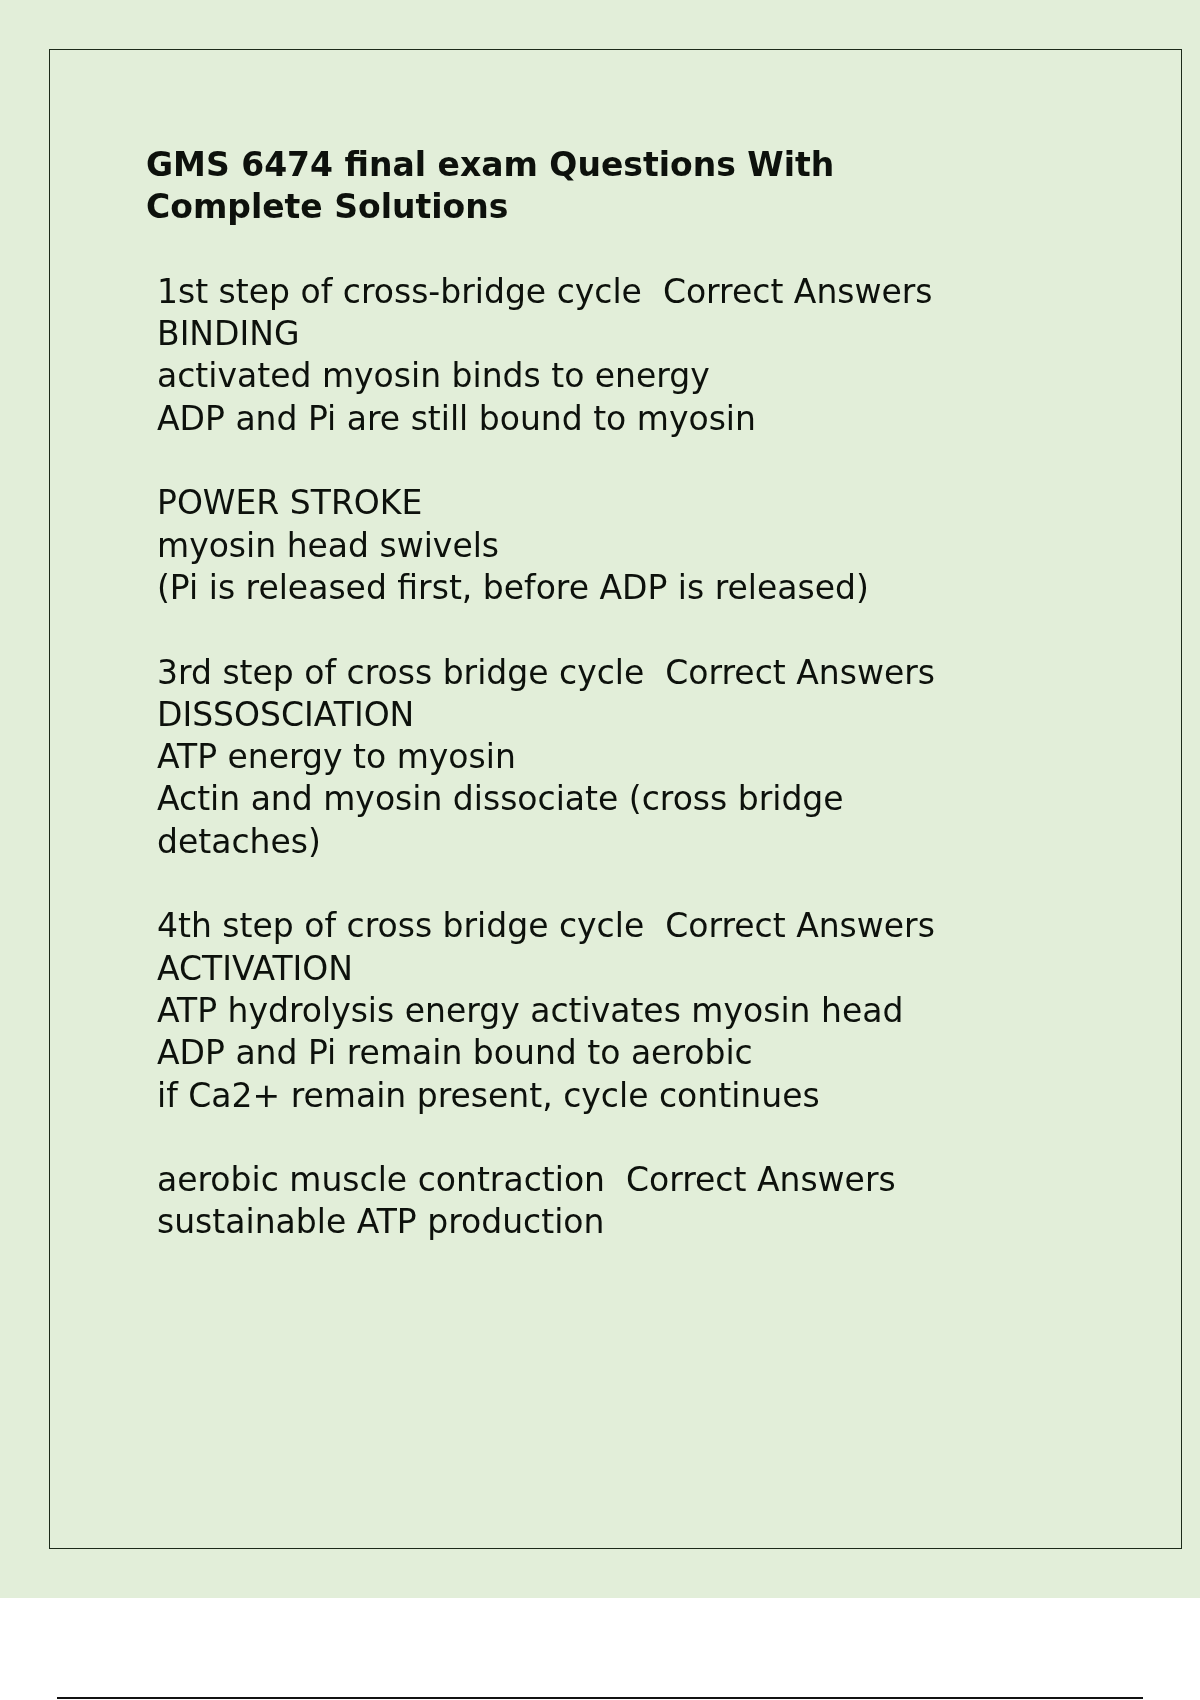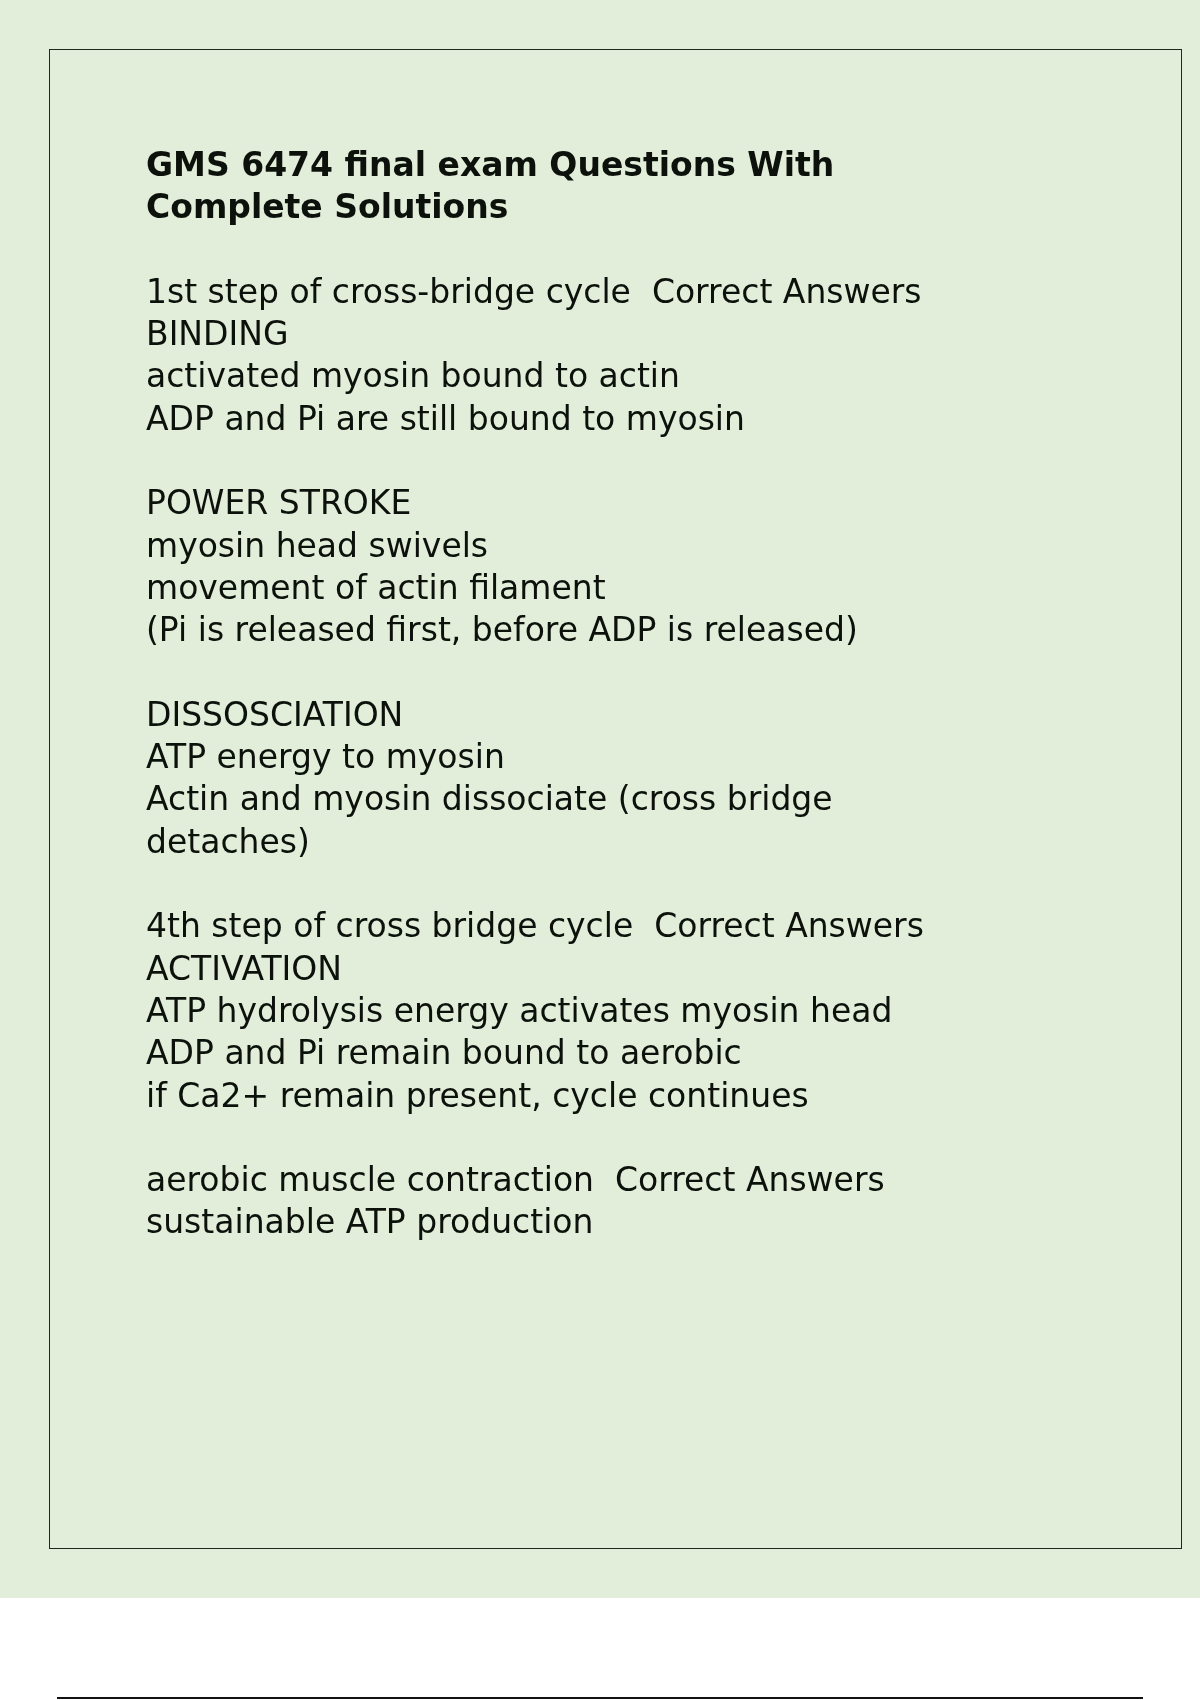--- a/index.html
+++ b/index.html
@@ -48,20 +48,21 @@
     width: 840px;
   }
   .qa {
     font-size: 33px;
     line-height: 42.3px;
     margin: 42.3px 0 0 0;
   }
   .qa .line {
     display: block;
     white-space: pre;
+    margin-left: 11px;
   }
   .qa .line.wrap {
     white-space: normal;
     width: 760px;
   }
   .bottom-rule {
     position: absolute;
     left: 57px;
     top: 1697px;
     width: 1086px;
@@ -75,32 +76,32 @@
 <div class="page">
   <div class="green-bg"></div>
   <div class="doc-box"></div>
 
   <div class="content">
     <h1 class="title">GMS 6474 final exam Questions With Complete Solutions</h1>
 
     <div class="qa">
       <span class="line">1st step of cross-bridge cycle  Correct Answers</span>
       <span class="line">BINDING</span>
-      <span class="line">activated myosin bound to actin</span>
+      <span class="line">activated myosin binds to energy</span>
       <span class="line">ADP and Pi are still bound to myosin</span>
     </div>
 
     <div class="qa">
       <span class="line">POWER STROKE</span>
       <span class="line">myosin head swivels</span>
-      <span class="line">movement of actin filament</span>
       <span class="line">(Pi is released first, before ADP is released)</span>
     </div>
 
     <div class="qa">
+      <span class="line">3rd step of cross bridge cycle  Correct Answers</span>
       <span class="line">DISSOSCIATION</span>
       <span class="line">ATP energy to myosin</span>
       <span class="line wrap">Actin and myosin dissociate (cross bridge detaches)</span>
     </div>
 
     <div class="qa">
       <span class="line">4th step of cross bridge cycle  Correct Answers</span>
       <span class="line">ACTIVATION</span>
       <span class="line">ATP hydrolysis energy activates myosin head</span>
       <span class="line">ADP and Pi remain bound to aerobic</span>

